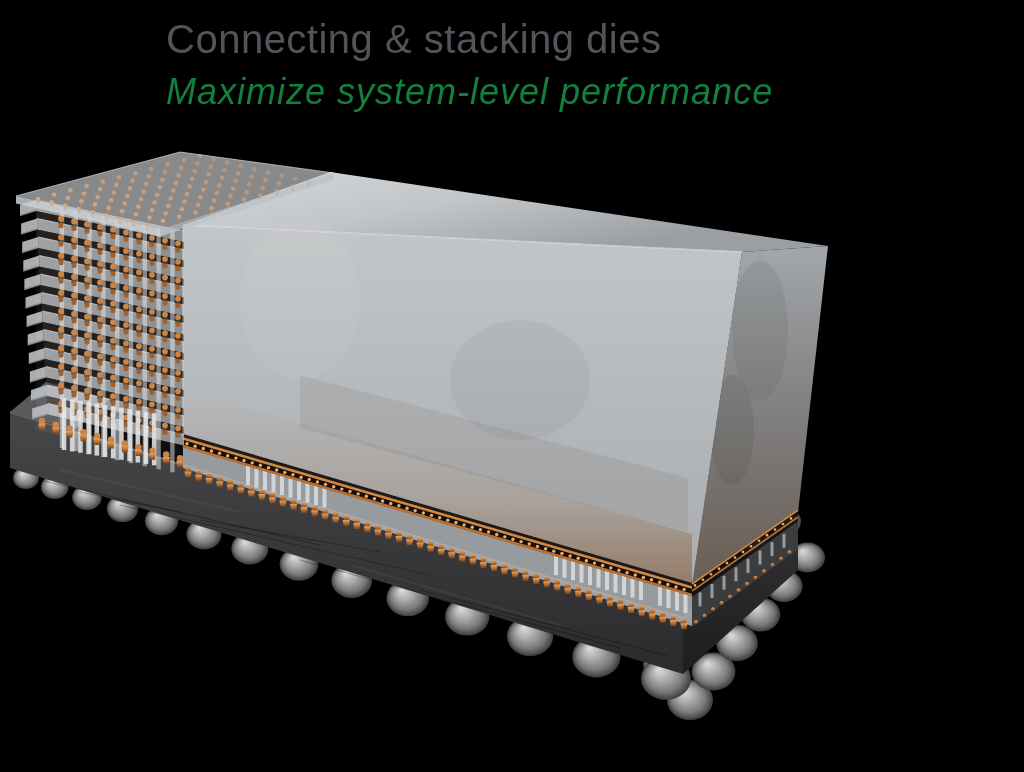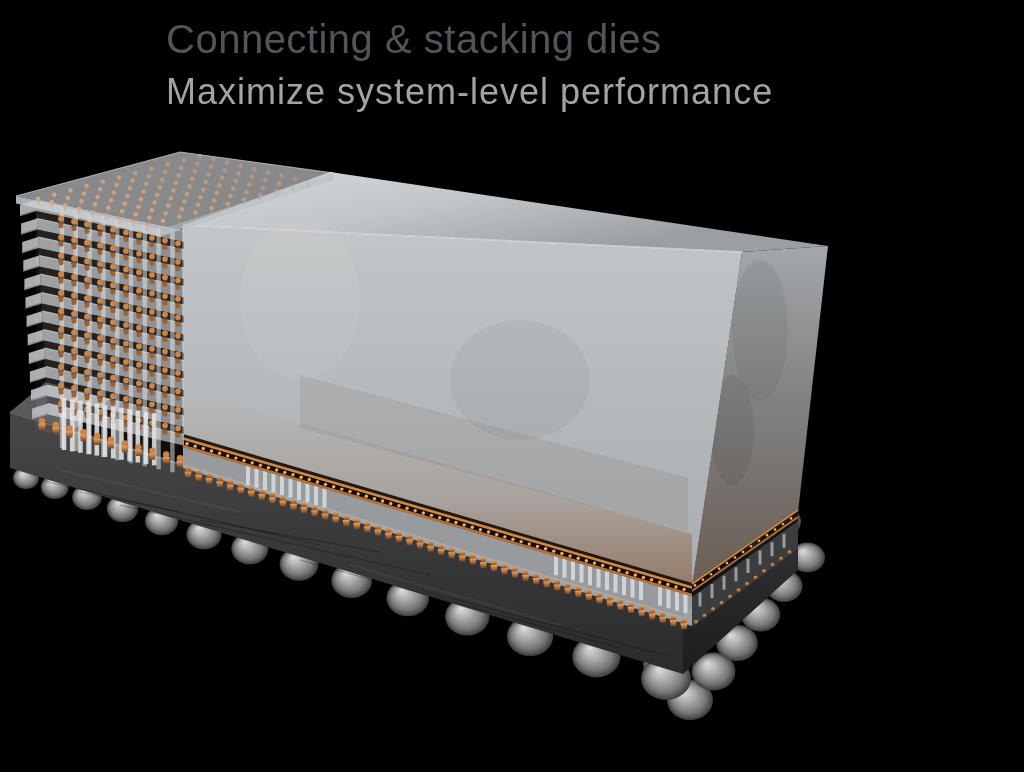--- a/index.html
+++ b/index.html
@@ -994,14 +994,14 @@
         <circle cx="308.8" cy="182.4" r="2.3" fill="#cd8040" opacity="0.44999999999999996"></circle>
         <circle cx="308.8" cy="185.6" r="1.8" fill="#7e4418" opacity="0.44999999999999996"></circle>
         <polygon fill="#e2e5e7" opacity="0.42" stroke="rgba(255,255,255,0.3)" stroke-width="1" points="16.0,196.0 180.0,152.0 334.0,173.0 160.0,229.0"></polygon>
         <polygon fill="#ccd0d3" opacity="0.85" points="16.0,196.0 160.0,229.0 160.0,236.5 16.0,203.5"></polygon>
         <polygon fill="#bfc3c6" opacity="0.85" points="160.0,229.0 334.0,173.0 334.0,180.0 160.0,236.5"></polygon>
         <line stroke="#f2f4f5" stroke-width="1" stroke-opacity="0.5" x1="16" y1="196" x2="180" y2="152"></line>
         <line stroke="#f2f4f5" stroke-width="1" stroke-opacity="0.5" x1="180" y1="152" x2="334" y2="173"></line>
       </g>
     </svg>
   <div class="txt title" style="color: rgb(81, 84, 89);">Connecting &amp; stacking dies</div>
-  <div class="txt subtitle" style="color: #a3a3a3;">Maximize system-level performance</div>
+  <div class="txt subtitle" style="color: #15803d; font-style: italic;">Maximize system-level performance</div>
 </div>
 
 </body></html>

